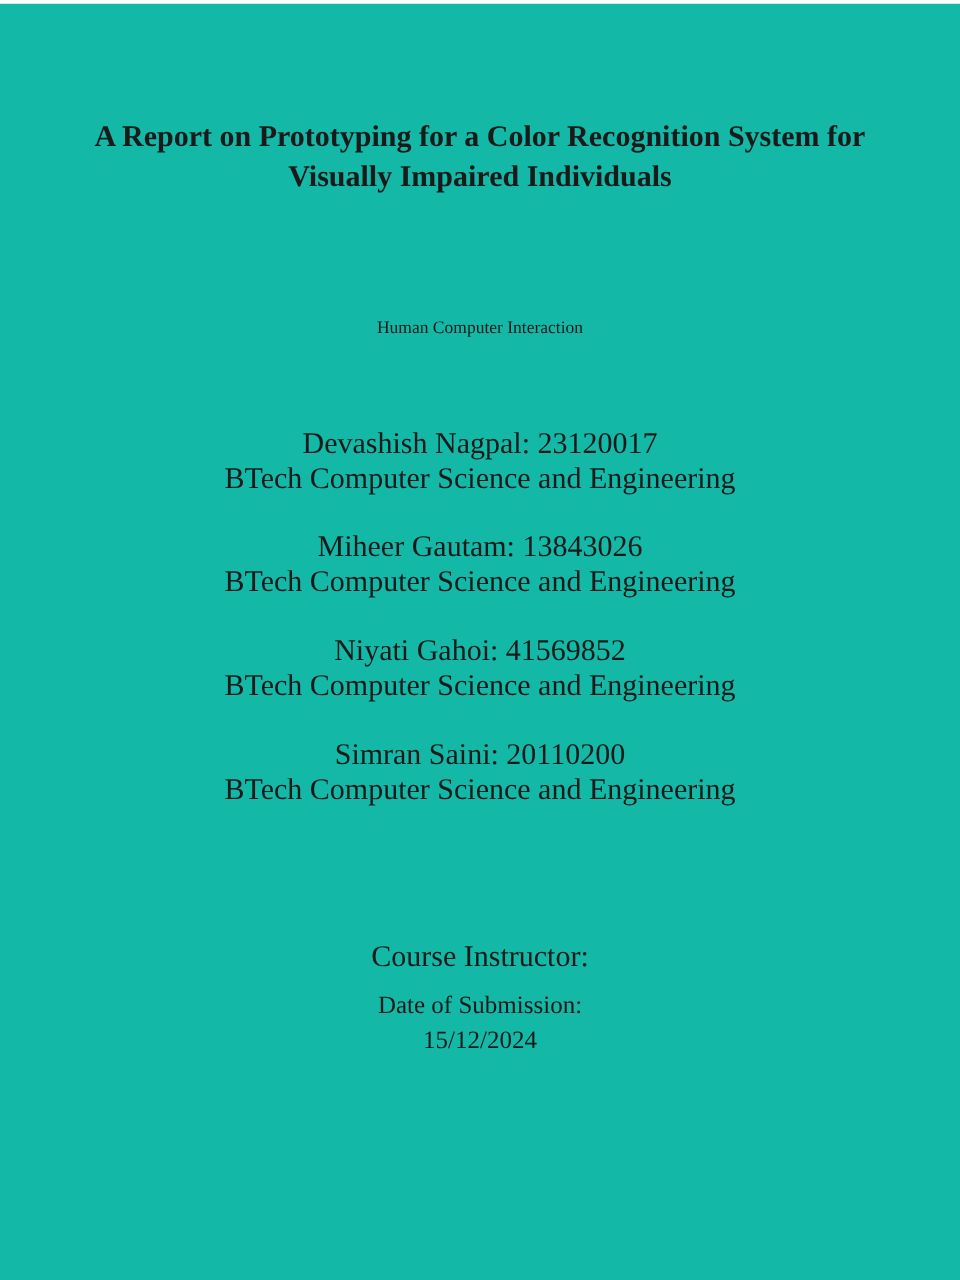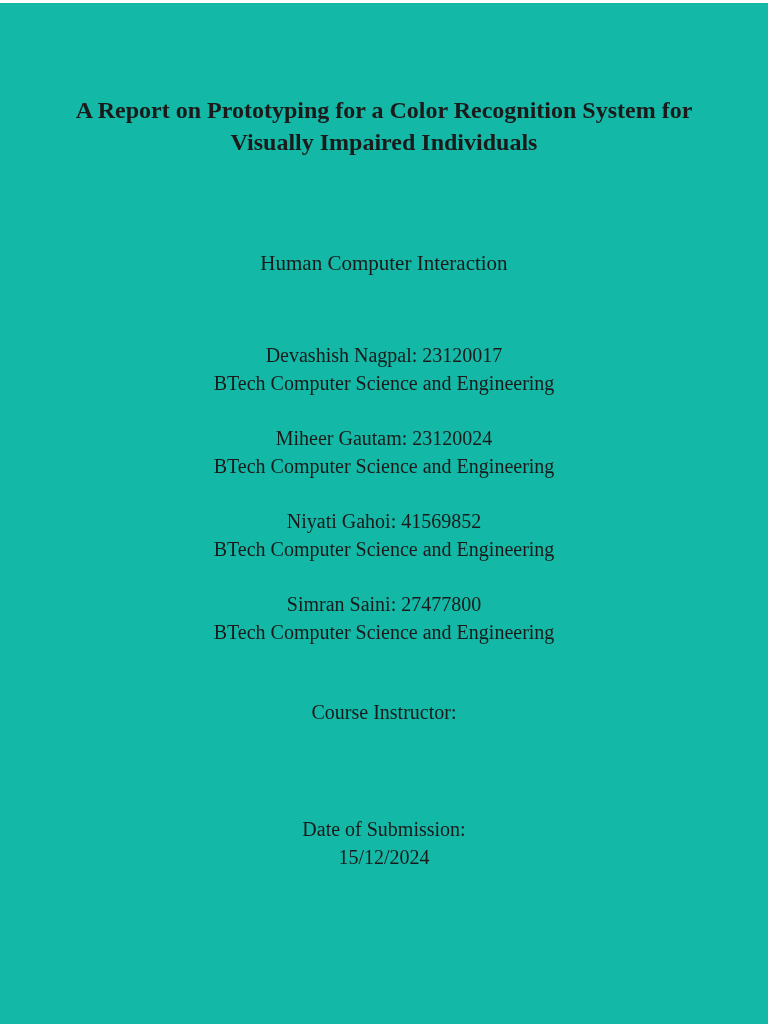--- a/index.html
+++ b/index.html
@@ -27,50 +27,50 @@
     font-size: 24px;
     font-weight: bold;
     line-height: 32px;
     margin: 0;
   }
   .course-subtitle {
     position: absolute;
     top: 246px;
     left: 0;
     width: 100%;
-    font-size: 21px;
+    font-size: 14px;
     font-weight: normal;
     line-height: 28px;
     margin: 0;
   }
   .authors {
     position: absolute;
     top: 338px;
     left: 0;
     width: 100%;
-    font-size: 20px;
+    font-size: 24px;
     line-height: 28px;
   }
   .author-block {
     margin: 0 0 27px 0;
   }
   .author-line {
     display: block;
   }
   .instructor-block {
     position: absolute;
-    top: 695px;
+    top: 749px;
     left: 0;
     width: 100%;
-    font-size: 20px;
+    font-size: 24px;
     line-height: 28px;
   }
   .submission-block {
     position: absolute;
-    top: 812px;
+    top: 787px;
     left: 0;
     width: 100%;
     font-size: 20px;
     line-height: 28px;
   }
   .line {
     display: block;
   }
 </style>
 </head>
@@ -83,31 +83,31 @@
   <div class="course-subtitle">Human Computer Interaction</div>
 
   <div class="authors">
 
     <div class="author-block">
       <span class="author-line">Devashish Nagpal: 23120017</span>
       <span class="author-line">BTech Computer Science and Engineering</span>
     </div>
 
     <div class="author-block">
-      <span class="author-line">Miheer Gautam: 23120024</span>
+      <span class="author-line">Miheer Gautam: 13843026</span>
       <span class="author-line">BTech Computer Science and Engineering</span>
     </div>
 
     <div class="author-block">
       <span class="author-line">Niyati Gahoi: 41569852</span>
       <span class="author-line">BTech Computer Science and Engineering</span>
     </div>
 
     <div class="author-block">
-      <span class="author-line">Simran Saini: 27477800</span>
+      <span class="author-line">Simran Saini: 20110200</span>
       <span class="author-line">BTech Computer Science and Engineering</span>
     </div>
 
   </div>
 
   <div class="instructor-block">
     <span class="line">Course Instructor:</span>
   </div>
 
   <div class="submission-block">

